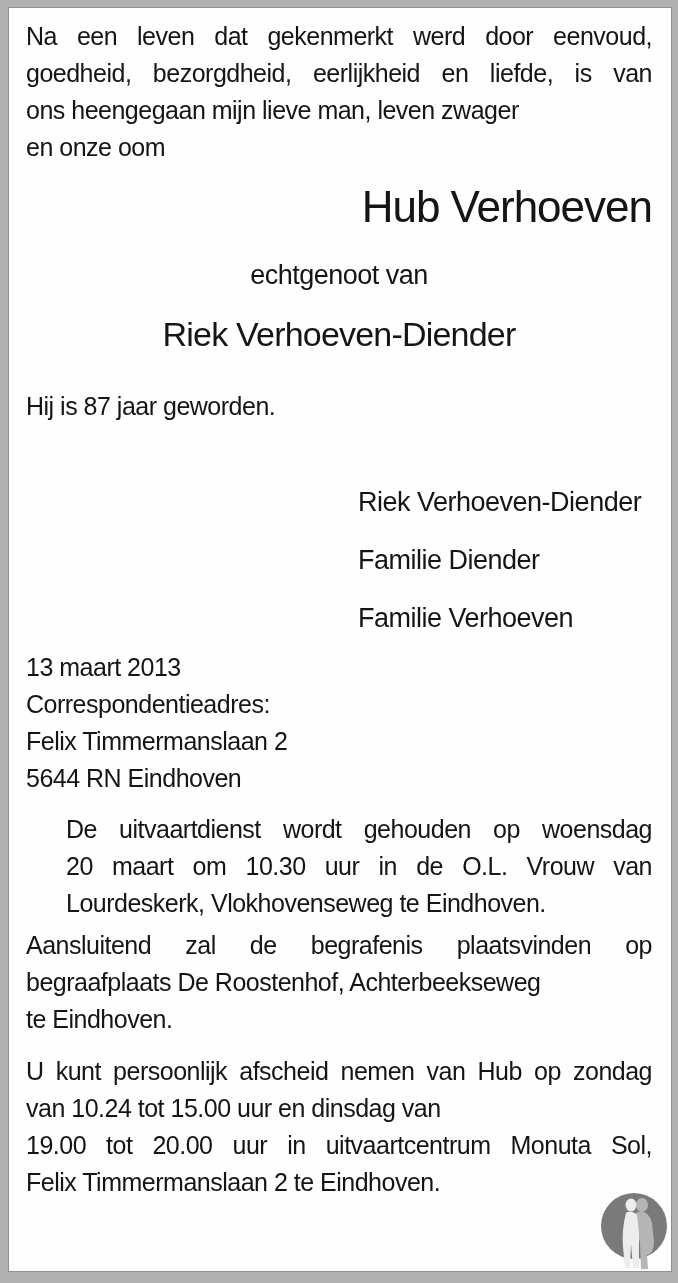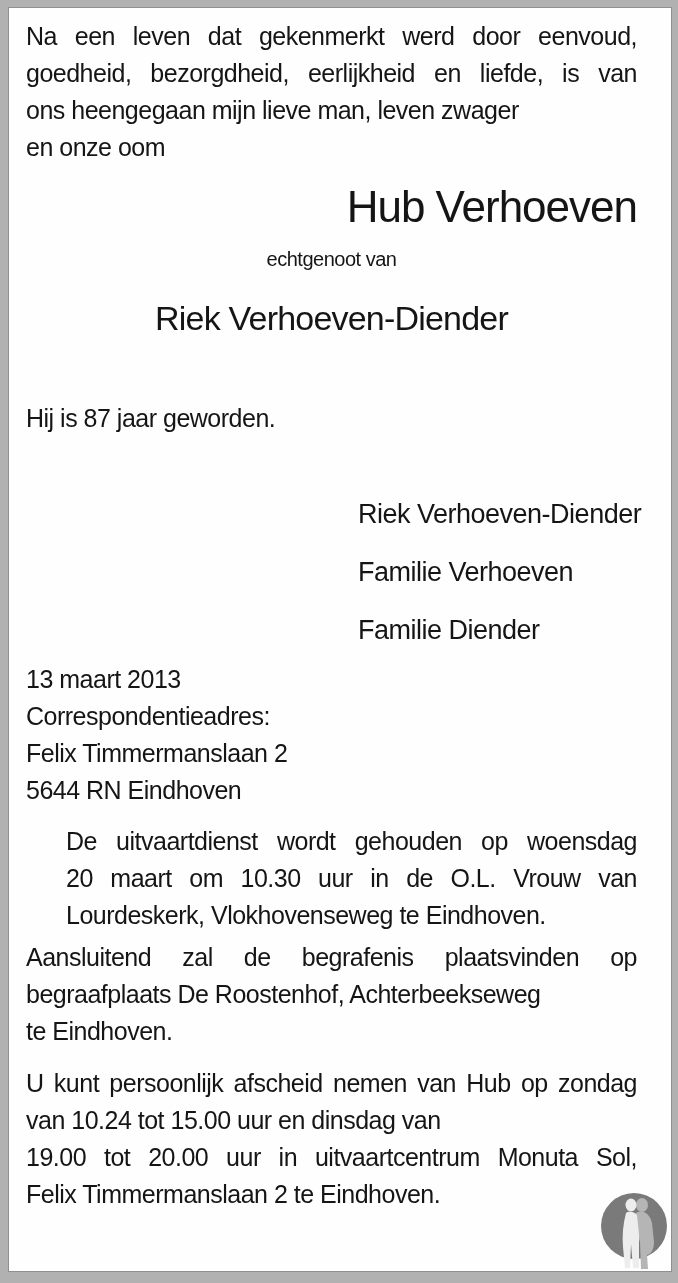--- a/index.html
+++ b/index.html
@@ -20,50 +20,50 @@
   }
   .frame{
     position:absolute;
     top:7px;left:8px;right:6px;bottom:11px;
     background:var(--paper-white);
     border:1px solid var(--frame-edge);
   }
   .content{
     position:relative;
     height:100%;
-    padding:10px 34px 0 17px;
+    padding:10px 19px 0 17px;
     font-size:25px;
     letter-spacing:-0.5px;
     line-height:37px;
   }
   .line{display:block;}
   .line.j{text-align:justify;text-align-last:justify;}
   .deceased{
     margin-top:16px;
     font-size:44px;
     font-weight:400;
     line-height:50px;
     text-align:right;
     letter-spacing:-1px;
   }
   .relation{
-    margin-top:10px;
-    font-size:20px;
+    margin-top:26px;
+    font-size:27px;
     line-height:34px;
     text-align:center;
   }
   .spouse{
     margin-top:20px;
     font-size:34px;
     font-weight:400;
     line-height:44px;
     text-align:center;
     letter-spacing:-0.8px;
   }
-  .age{margin-top:60px;}
+  .age{margin-top:32px;}
   .mourners{margin-top:48px;}
   .mourner{
     margin-left:332px;
     font-size:27px;
     line-height:58px;
     white-space:nowrap;
   }
   .address{margin-top:2px;}
   .para-service{margin-top:14px;margin-left:40px;}
   .para-burial{margin-top:5px;}
@@ -92,22 +92,22 @@
     <h1 class="deceased">Hub Verhoeven</h1>
 
     <div class="relation">echtgenoot van</div>
 
     <h2 class="spouse">Riek Verhoeven-Diender</h2>
 
     <p class="age">Hij is 87 jaar geworden.</p>
 
     <div class="mourners">
       <div class="mourner">Riek Verhoeven-Diender</div>
+      <div class="mourner">Familie Diender</div>
       <div class="mourner">Familie Verhoeven</div>
-      <div class="mourner">Familie Diender</div>
     </div>
 
     <div class="address">
       <div class="line">13 maart 2013</div>
       <div class="line">Correspondentieadres:</div>
       <div class="line">Felix Timmermanslaan 2</div>
       <div class="line">5644 RN Eindhoven</div>
     </div>
 
     <p class="para-service">

